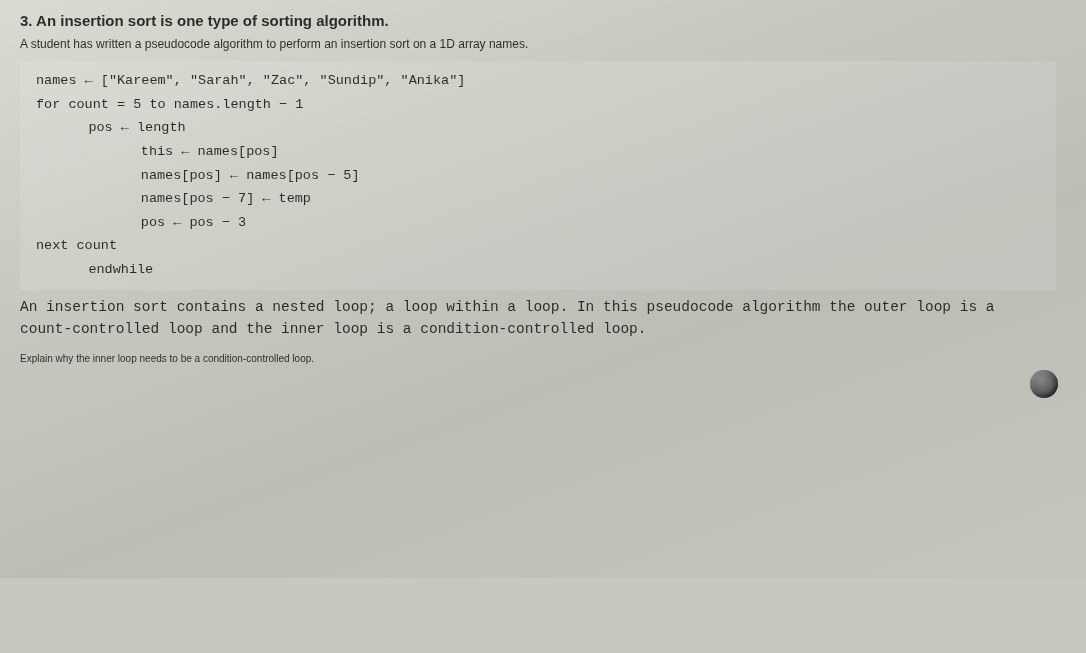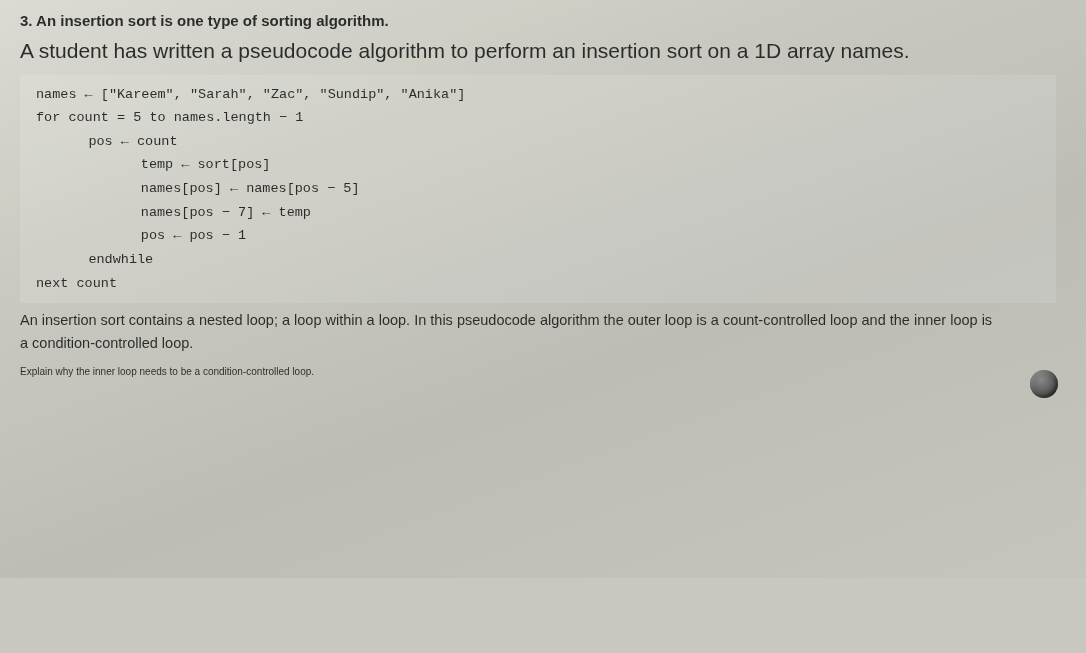--- a/index.html
+++ b/index.html
@@ -36,21 +36,21 @@
 
     .question-number {
       font-size: 15px;
       color: #1a1a1a;
       font-weight: bold;
       margin-bottom: 4px;
       line-height: 1.4;
     }
 
     .intro-text {
-      font-size: 21px;
+      font-size: 12px;
       color: #1a1a1a;
       margin-bottom: 8px;
       line-height: 1.5;
     }
 
     .code-block {
       font-family: 'Courier New', Courier, monospace;
       font-size: 13.5px;
       color: #1a1a1a;
       background: rgba(255,255,255,0.12);
@@ -71,20 +71,21 @@
     .indent-2 {
       padding-left: 40px;
     }
 
     .description-text {
       font-size: 14.5px;
       color: #1a1a1a;
       line-height: 1.55;
       margin-bottom: 10px;
       max-width: 980px;
+      font-family: Liberation Mono, monospace;
     }
 
     .explain-text {
       font-size: 10px;
       color: #1a1a1a;
       line-height: 1.5;
       max-width: 980px;
     }
 
     .circle-icon {
@@ -103,27 +104,27 @@
 
 <div class="page-container">
 
   <div class="question-number">3. An insertion sort is one type of sorting algorithm.</div>
 
   <div class="intro-text">A student has written a pseudocode algorithm to perform an insertion sort on a 1D array names.</div>
 
   <div class="code-block">
     <span class="code-line">names ← ["Kareem", "Sarah", "Zac", "Sundip", "Anika"]</span>
     <span class="code-line">for count = 5 to names.length − 1</span>
-    <span class="code-line indent-1">    pos ← count</span>
-    <span class="code-line indent-2">        temp ← sort[pos]</span>
+    <span class="code-line indent-1">    pos ← length</span>
+    <span class="code-line indent-2">        this ← names[pos]</span>
     <span class="code-line indent-2">        names[pos] ← names[pos − 5]</span>
     <span class="code-line indent-2">        names[pos − 7] ← temp</span>
-    <span class="code-line indent-2">        pos ← pos − 1</span>
+    <span class="code-line indent-2">        pos ← pos − 3</span>
+    <span class="code-line">next count</span>
     <span class="code-line indent-1">    endwhile</span>
-    <span class="code-line">next count</span>
   </div>
 
   <div class="description-text">An insertion sort contains a nested loop; a loop within a loop. In this pseudocode algorithm the outer loop is a count-controlled loop and the inner loop is a condition-controlled loop.</div>
 
   <div class="explain-text">Explain why the inner loop needs to be a condition-controlled loop.</div>
 
   <div class="circle-icon"></div>
 
 </div>
 

